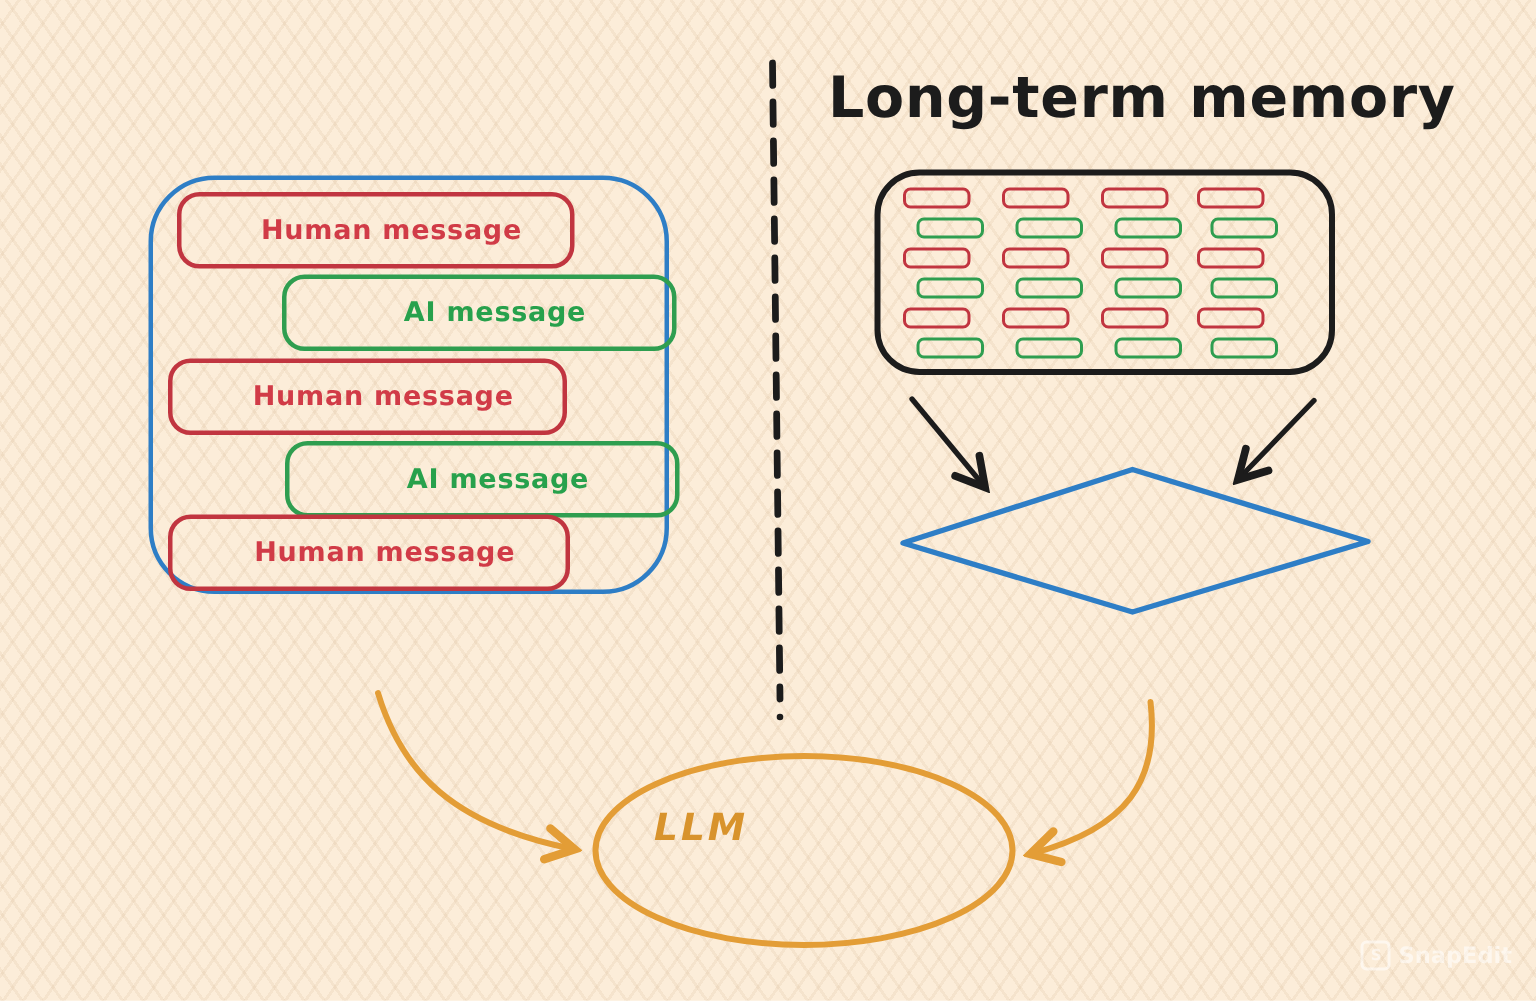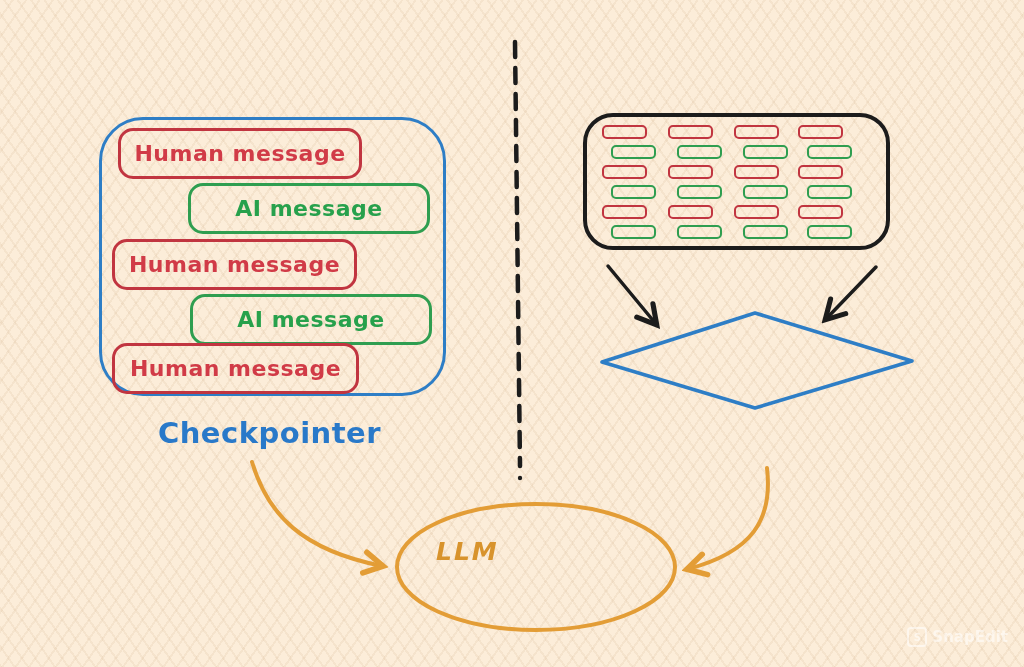--- a/index.html
+++ b/index.html
@@ -20,21 +20,21 @@
 
   .title{position:absolute; font-size:38px; font-weight:700; color:var(--ink);
          letter-spacing:.5px; white-space:nowrap;}
   .title-left{left:56px; top:40px; width:420px; text-align:center;}
   .title-right{left:552px; top:43px; width:394px; text-align:center;}
 
   .chk-box{position:absolute; left:99px; top:117px; width:341px; height:273px;
            border:3.5px solid var(--blue); border-radius:44px;}
   .msg{position:absolute; height:45px; border:3.5px solid; border-radius:15px;
        display:flex; align-items:center; justify-content:center;
-       font-size:22px; font-weight:600; letter-spacing:.5px; background:transparent;}
+       font-size:18px; font-weight:600; letter-spacing:.5px; background:transparent;padding-left:21px;}
   .msg.human{border-color:var(--red); color:var(--red-text);}
   .msg.ai{border-color:var(--green); color:var(--green-text);text-align:center;}
   .m1{left:118px; top:128px; width:238px;}
   .m2{left:188px; top:183px; width:236px;}
   .m3{left:112px; top:239px; width:239px;}
   .m4{left:190px; top:294px; width:236px;}
   .m5{left:112px; top:343px; width:241px;}
 
   .caption{position:absolute; font-size:29px; font-weight:700; color:var(--blue-text);
            text-align:center; letter-spacing:.5px;}
@@ -87,29 +87,29 @@
     <path d="M876 267 L826 319" class="stroke-ink nofill" stroke-width="3.5" stroke-linecap="round" marker-end="url(#arrowInk)"></path>
 
     <path d="M602 362 L755 313 L912 361 L755 408 Z" class="stroke-blue nofill" stroke-width="3.6" stroke-linejoin="round"></path>
 
     <ellipse cx="536" cy="567" rx="139" ry="63" class="stroke-orange nofill" stroke-width="4"></ellipse>
 
     <path d="M252 462 C 268 515, 302 550, 382 566" class="stroke-orange nofill" stroke-width="4" stroke-linecap="round" marker-end="url(#arrowOrange)"></path>
     <path d="M767 468 C 773 520, 752 552, 688 569" class="stroke-orange nofill" stroke-width="4" stroke-linecap="round" marker-end="url(#arrowOrange)"></path>
   </svg>
 
+  <div class="title title-right">Long-term memory</div>
 
   <div class="chk-box"></div>
   <div class="msg human m1">Human message</div>
   <div class="msg ai m2">AI message</div>
   <div class="msg human m3">Human message</div>
   <div class="msg ai m4">AI message</div>
   <div class="msg human m5">Human message</div>
 
-  <div class="caption caption-left">Checkpointer</div>
 
   <div class="store-box" id="memory-grid">
       <div class="chip-col">
         <div class="chip red" style="margin-left: -3px;"></div>
         <div class="chip green" style="margin-left: 6px;"></div>
         <div class="chip red" style="margin-left: -3px;"></div>
         <div class="chip green" style="margin-left: 6px;"></div>
         <div class="chip red" style="margin-left: -3px;"></div>
         <div class="chip green" style="margin-left: 6px;"></div>
       </div>

